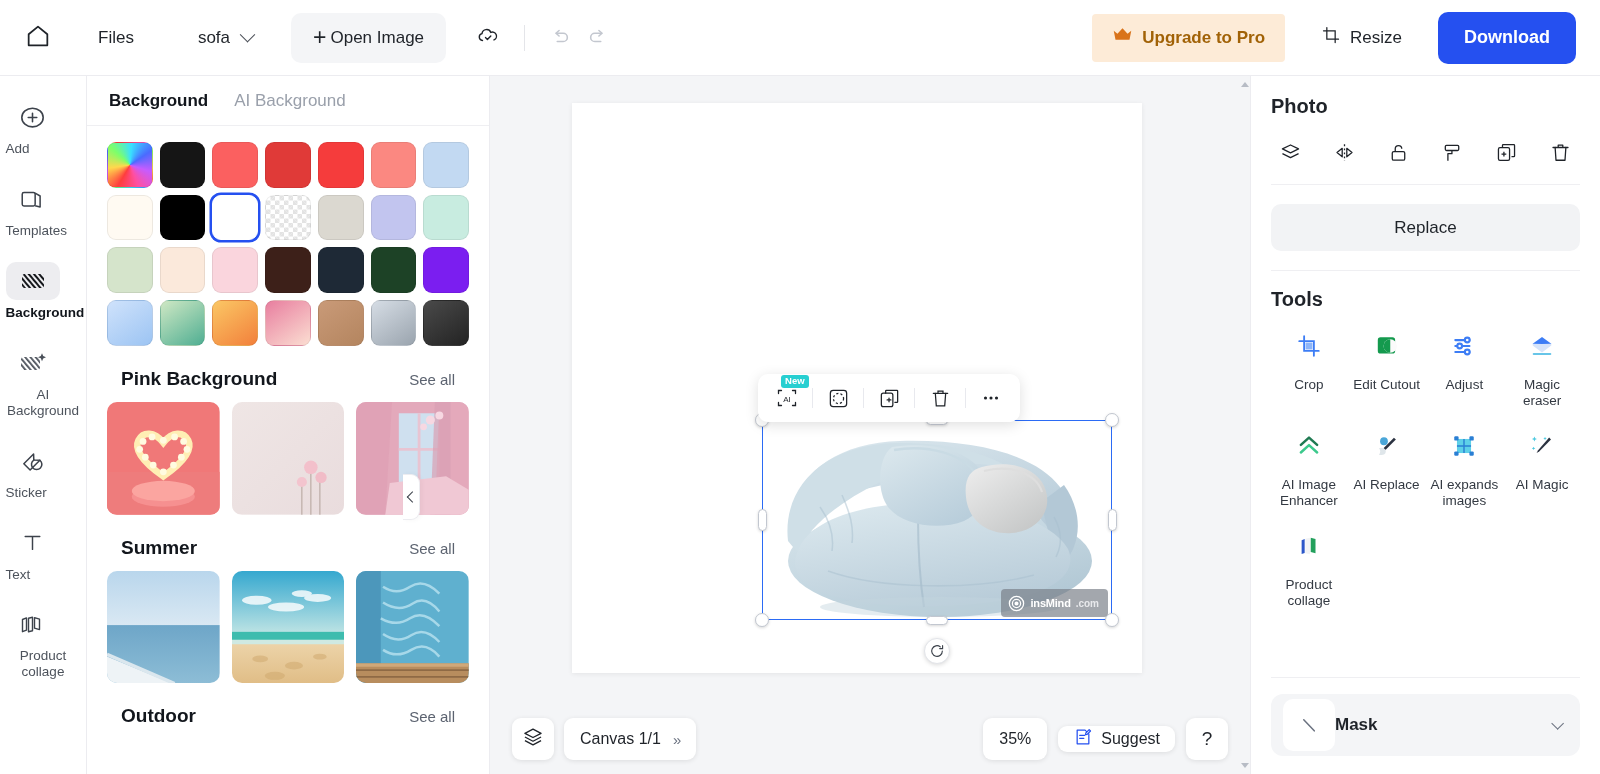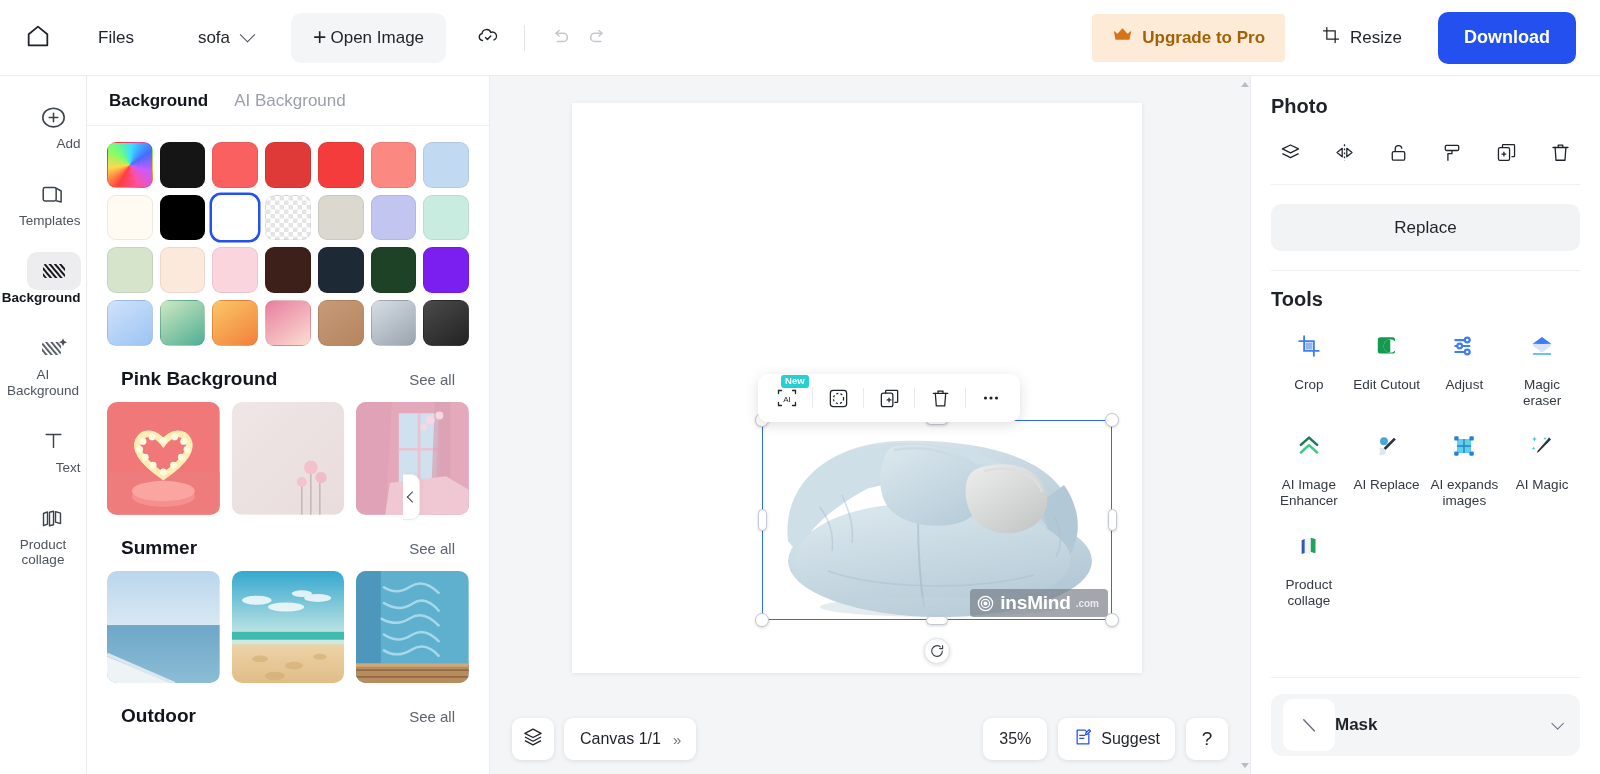--- a/index.html
+++ b/index.html
@@ -44,22 +44,22 @@
   
   .body-row { flex:1; display:flex; min-height:0; position:relative; }
 
   
   .rail {
     width:87px; flex:0 0 87px; border-right:1px solid #ececf0; background:#fff;
     padding-top:14px; display:flex; flex-direction:column; align-items:center; gap:2px;
     position:relative; z-index:30;
   }
   .rail-item {
-    width:79px; padding:8px 2px 6px; display:flex; flex-direction:column; align-items:flex-end;
-    cursor:pointer; border-radius:12px; margin-bottom:7px;
+    width:79px; padding:8px 2px 6px; display:flex; flex-direction:column; align-items:flex-start;
+    gap:5px; cursor:pointer; border-radius:12px; margin-bottom:7px;
   }
   .rail-icon { width:54px;height:38px;display:flex;align-items:center;justify-content:center;border-radius:10px; }
   .rail-item.active .rail-icon { background:#ededf0; }
   .rail-label { font-size:13.5px; color:#4d535c; text-align:center; line-height:1.18; }
   .rail-item.active .rail-label { color:#12161c; font-weight:700; }
 
   
   .panel {
     width:403px; flex:0 0 403px; border-right:1px solid #ececf0; background:#fff;
     display:flex; flex-direction:column; position:relative; z-index:20;
@@ -127,31 +127,31 @@
   .hc.edge-v { width:9px;height:22px;border-radius:5px; }
   .rotate-h {
     position:absolute; left:50%; top:calc(100% + 18px); transform:translateX(-50%);
     width:26px;height:26px;border-radius:50%;background:#fff;border:1px solid #e2e4e9;
     box-shadow:0 1px 4px rgba(0,0,0,.15); display:flex;align-items:center;justify-content:center;cursor:pointer;
   }
   .watermark {
     position:absolute; right:0px; bottom:2px; height:28px; padding:0 9px 0 6px;
     background:rgba(120,126,134,.68); border-radius:4px; display:flex; align-items:center; gap:5px;
   }
-  .wm-text { color:#fff; font-size:19px; font-weight:700; letter-spacing:-.2px; }
+  .wm-text { color:#fff; font-size:11px; font-weight:700; letter-spacing:-.2px; }
   .wm-com { color:#e8e9ec; font-size:10px; font-weight:700; }
 
   
   .bottombar { position:absolute; left:0; right:0; bottom:0; height:70px; display:flex; align-items:center; padding:0 22px; z-index:15; }
   .pill { background:#fff; border-radius:9px; box-shadow:0 1px 5px rgba(0,0,0,.10); display:flex; align-items:center; cursor:pointer; }
   .pill-layers { width:42px;height:42px;justify-content:center;margin-right:10px; }
   .pill-canvas { height:42px; padding:0 16px; gap:12px; font-size:16px; }
   .chev2 { color:#6b7280; font-size:15px; letter-spacing:-1px; }
   .pill-zoom { height:42px; padding:0 16px; font-size:16px; margin-right:11px; }
-  .pill-suggest { height:42px; padding:0 15px; gap:8px; font-size:16px; margin-right:11px; }
+  .pill-suggest { height:26px; padding:0 15px; gap:8px; font-size:16px; margin-right:11px; }
   .pill-help { width:42px;height:42px;justify-content:center;font-size:19px; }
 
   
   .stage-scroll { position:absolute; right:2px; top:10px; bottom:24px; width:9px; z-index:8; }
   .stage-thumb { position:absolute; left:1px; top:6%; width:7px; height:88%; background:#d6d8de; border-radius:4px; }
 
   
   .inspector {
     width:350px; flex:0 0 350px; background:#fff; border-left:1px solid #ececf0;
     display:flex; flex-direction:column; position:relative; z-index:20;
@@ -298,20 +298,29 @@
                 <rect width="1.8" height="4" fill="#4b515a"></rect>
               </pattern>
             </defs>
             <rect x="3" y="7" width="19" height="13" rx="2.4" fill="url(#hatchB)"></rect>
             <path d="M24 3.2l1.2 2.8 2.8 1.2-2.8 1.2L24 11.2l-1.2-3L20 7.2l2.8-1.2z" fill="#4b515a"></path>
           </svg>
         </span>
         <span class="rail-label">AI Background</span>
       </div>
 
+      <div class="rail-item">
+        <span class="rail-icon">
+          <svg width="27" height="26" viewBox="0 0 24 24" fill="none" stroke="#3c424b" stroke-width="1.4" stroke-linejoin="round">
+            <path d="M4 14.5L13 5.5l.2 5.6 5.6.2-9 9z"></path>
+            <path d="M13.2 11.1a4.8 4.8 0 1 0 5.6.2" stroke-linecap="round"></path>
+          </svg>
+        </span>
+        <span class="rail-label">Sticker</span>
+      </div>
 
       <div class="rail-item">
         <span class="rail-icon">
           <svg width="25" height="25" viewBox="0 0 24 24" fill="none" stroke="#3c424b" stroke-width="1.4" stroke-linecap="round">
             <path d="M5 6.2h14M12 6.2v12.4"></path>
           </svg>
         </span>
         <span class="rail-label">Text</span>
       </div>
 

